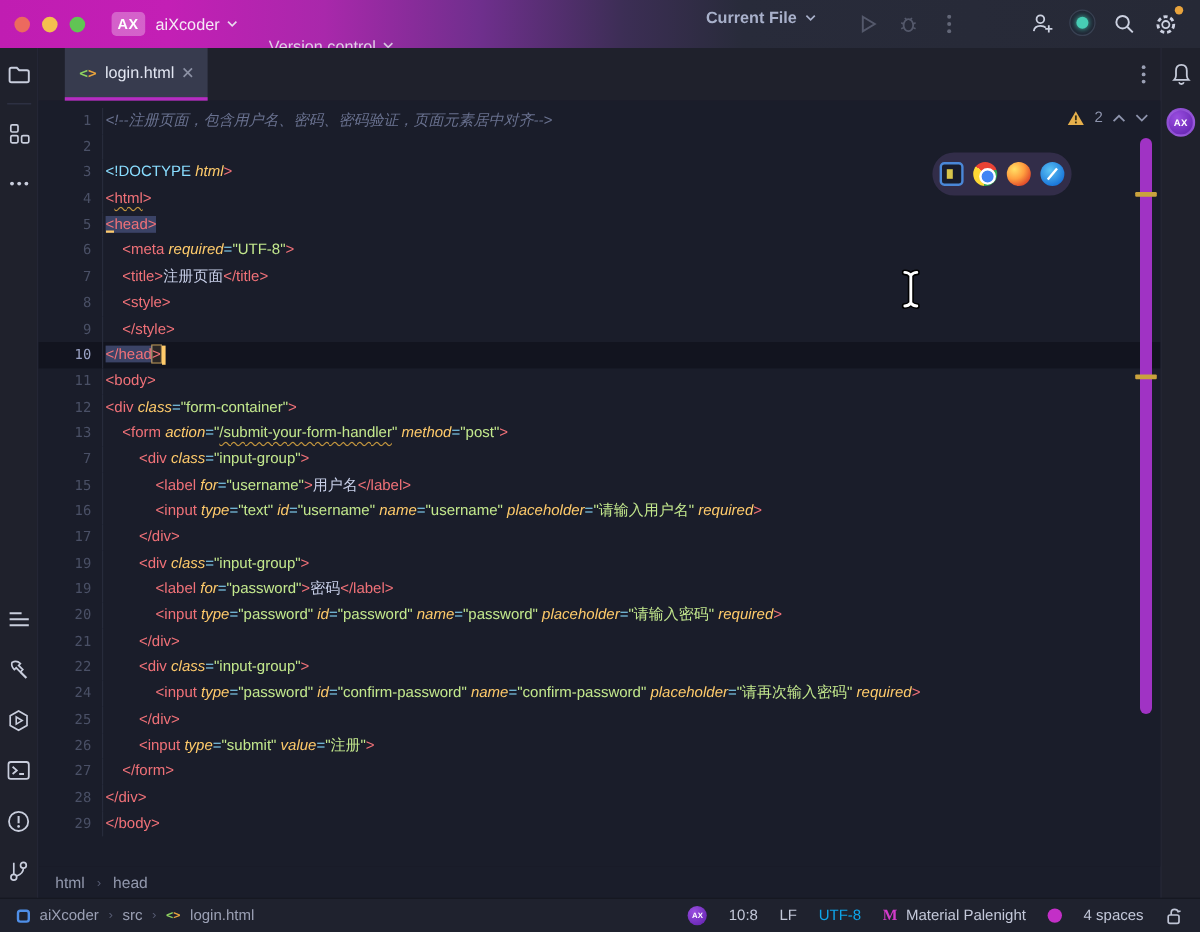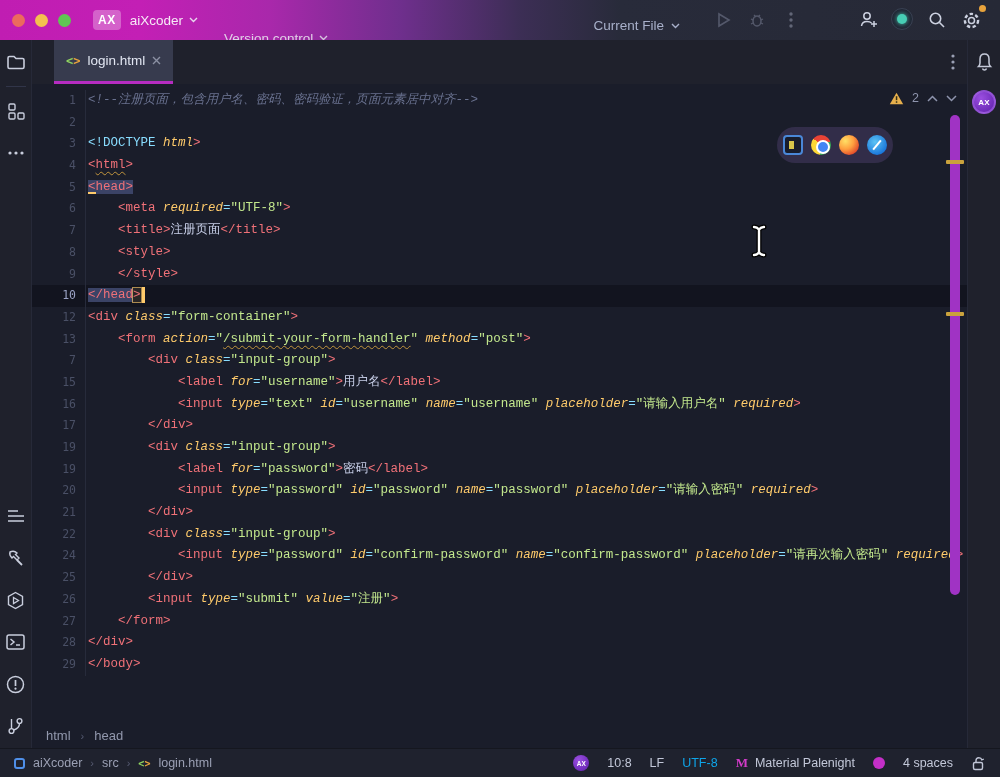--- a/index.html
+++ b/index.html
@@ -19,21 +19,21 @@
   .lights{display:flex; gap:10px; margin-right:22px;}
   .light{width:13px;height:13px;border-radius:50%;}
   .light.red{background:#ec6a5e;} .light.yellow{background:#f4bf4f;} .light.green{background:#61c454;}
   .appbadge{
     background:rgba(255,255,255,.30); color:#fff; font-weight:bold; font-size:12px;
     padding:3px 5px; border-radius:4px; margin-right:9px; letter-spacing:.5px;
   }
   .tmenu{display:flex;align-items:center;gap:6px;margin-right:26px;font-size:13.5px;cursor:default;}
   .tmenu.proj{color:#f6eaf6;} .tmenu.vcs{color:#e0cfe6;margin-top:36px;}
   .chev{display:inline-block;}
-  .titlebar-right{margin-left:auto; display:flex; align-items:flex-end; gap:0;}
+  .titlebar-right{margin-left:auto; display:flex; align-items:flex-start; gap:0;font-weight:bold;}
   .runwidget{display:flex;align-items:center;gap:7px;color:#a8b0ca;font-size:13.5px;margin-right:26px;}
   .tbicon{width:34px;height:26px;display:flex;align-items:center;justify-content:center;}
   .dim{opacity:.45;}
   .gap-right{margin-right:44px;}
   .avatarwrap{position:relative;width:24px;height:24px;}
   .avatar{width:22px;height:22px;border-radius:50%;background:#202433;border:1px solid #3a4052;display:flex;align-items:center;justify-content:center;}
   .avatar .dot{width:10px;height:10px;border-radius:50%;background:#47cdb4;box-shadow:0 0 5px #47cdb4;}
   .gearwrap{position:relative;}
   .gearbadge{position:absolute;top:-2px;right:2px;width:7px;height:7px;border-radius:50%;background:#e8a33c;}
 
@@ -71,21 +71,21 @@
   
   .editor{flex:1;position:relative;background:#1a1d2a;overflow:hidden;padding-top:6px;}
   .code-row{display:flex;height:21.7px;align-items:center;white-space:pre;}
   .code-row.current{background:#12141f;}
   .gut{
     width:54px;flex:0 0 54px;text-align:right;padding-right:9px;
     font-family:"DejaVu Sans Mono",monospace;font-size:11.5px;color:#4a5066;
     border-right:1px solid #272b3b; align-self:stretch; line-height:21.7px;
   }
   .current .gut{color:#9aa2c4;}
-  .codeln{padding-left:2px;font-family:Liberation Mono, monospace;font-size:12.5px;line-height:21.7px;}
+  .codeln{padding-left:2px;font-family:Liberation Sans, sans-serif;font-size:12.5px;line-height:21.7px;}
   .tk-com{color:#69718f;font-style:italic;}
   .tk-doc{color:#89ddff;}
   .tk-tag{color:#f07178;}
   .tk-attr{color:#ffcb6b;font-style:italic;}
   .tk-pun{color:#89ddff;}
   .tk-str{color:#c3e88d;}
   .tk-txt{color:#c8cfe8;}
   .tk-warn{text-decoration:underline wavy #c2953d 1px;text-underline-offset:3px;}
   .tk-sel{background:#3b4366;}
   .tk-ulined{box-shadow:inset 0 -2px 0 #ffcb6b;}
@@ -297,20 +297,21 @@
             <div class="code-row"><span class="gut">1</span><span class="codeln"><span class="tk-com">&lt;!--注册页面，包含用户名、密码、密码验证，页面元素居中对齐--&gt;</span></span></div>
             <div class="code-row"><span class="gut">2</span><span class="codeln"></span></div>
             <div class="code-row"><span class="gut">3</span><span class="codeln"><span class="tk-doc">&lt;!DOCTYPE </span><span class="tk-attr">html</span><span class="tk-tag">&gt;</span></span></div>
             <div class="code-row"><span class="gut">4</span><span class="codeln"><span class="tk-tag">&lt;</span><span class="tk-tag tk-warn">html</span><span class="tk-tag">&gt;</span></span></div>
             <div class="code-row"><span class="gut">5</span><span class="codeln"><span class="tk-tag tk-sel tk-ulined">&lt;</span><span class="tk-tag tk-sel">head&gt;</span></span></div>
             <div class="code-row"><span class="gut">6</span><span class="codeln"><span class="tk-tag">    &lt;meta </span><span class="tk-attr">required</span><span class="tk-pun">=</span><span class="tk-str">"UTF-8"</span><span class="tk-tag">&gt;</span></span></div>
             <div class="code-row"><span class="gut">7</span><span class="codeln"><span class="tk-tag">    &lt;title&gt;</span><span class="tk-txt">注册页面</span><span class="tk-tag">&lt;/title&gt;</span></span></div>
             <div class="code-row"><span class="gut">8</span><span class="codeln"><span class="tk-tag">    &lt;style&gt;</span></span></div>
             <div class="code-row"><span class="gut">9</span><span class="codeln"><span class="tk-tag">    &lt;/style&gt;</span></span></div>
             <div class="code-row current"><span class="gut">10</span><span class="codeln"><span class="tk-tag tk-sel">&lt;/head</span><span class="tk-tag tk-brace">&gt;</span><span class="tk-caret"></span></span></div>
+            <div class="code-row"><span class="gut">11</span><span class="codeln"><span class="tk-tag">&lt;body&gt;</span></span></div>
             <div class="code-row"><span class="gut">12</span><span class="codeln"><span class="tk-tag">&lt;div </span><span class="tk-attr">class</span><span class="tk-pun">=</span><span class="tk-str">"form-container"</span><span class="tk-tag">&gt;</span></span></div>
             <div class="code-row"><span class="gut">13</span><span class="codeln"><span class="tk-tag">    &lt;form </span><span class="tk-attr">action</span><span class="tk-pun">=</span><span class="tk-str">"</span><span class="tk-str tk-warn">/submit-your-form-handler</span><span class="tk-str">" </span><span class="tk-attr">method</span><span class="tk-pun">=</span><span class="tk-str">"post"</span><span class="tk-tag">&gt;</span></span></div>
             <div class="code-row"><span class="gut">7</span><span class="codeln"><span class="tk-tag">        &lt;div </span><span class="tk-attr">class</span><span class="tk-pun">=</span><span class="tk-str">"input-group"</span><span class="tk-tag">&gt;</span></span></div>
             <div class="code-row"><span class="gut">15</span><span class="codeln"><span class="tk-tag">            &lt;label </span><span class="tk-attr">for</span><span class="tk-pun">=</span><span class="tk-str">"username"</span><span class="tk-tag">&gt;</span><span class="tk-txt">用户名</span><span class="tk-tag">&lt;/label&gt;</span></span></div>
             <div class="code-row"><span class="gut">16</span><span class="codeln"><span class="tk-tag">            &lt;input </span><span class="tk-attr">type</span><span class="tk-pun">=</span><span class="tk-str">"text" </span><span class="tk-attr">id</span><span class="tk-pun">=</span><span class="tk-str">"username" </span><span class="tk-attr">name</span><span class="tk-pun">=</span><span class="tk-str">"username" </span><span class="tk-attr">placeholder</span><span class="tk-pun">=</span><span class="tk-str">"请输入用户名" </span><span class="tk-attr">required</span><span class="tk-tag">&gt;</span></span></div>
             <div class="code-row"><span class="gut">17</span><span class="codeln"><span class="tk-tag">        &lt;/div&gt;</span></span></div>
             <div class="code-row"><span class="gut">19</span><span class="codeln"><span class="tk-tag">        &lt;div </span><span class="tk-attr">class</span><span class="tk-pun">=</span><span class="tk-str">"input-group"</span><span class="tk-tag">&gt;</span></span></div>
             <div class="code-row"><span class="gut">19</span><span class="codeln"><span class="tk-tag">            &lt;label </span><span class="tk-attr">for</span><span class="tk-pun">=</span><span class="tk-str">"password"</span><span class="tk-tag">&gt;</span><span class="tk-txt">密码</span><span class="tk-tag">&lt;/label&gt;</span></span></div>
             <div class="code-row"><span class="gut">20</span><span class="codeln"><span class="tk-tag">            &lt;input </span><span class="tk-attr">type</span><span class="tk-pun">=</span><span class="tk-str">"password" </span><span class="tk-attr">id</span><span class="tk-pun">=</span><span class="tk-str">"password" </span><span class="tk-attr">name</span><span class="tk-pun">=</span><span class="tk-str">"password" </span><span class="tk-attr">placeholder</span><span class="tk-pun">=</span><span class="tk-str">"请输入密码" </span><span class="tk-attr">required</span><span class="tk-tag">&gt;</span></span></div>
             <div class="code-row"><span class="gut">21</span><span class="codeln"><span class="tk-tag">        &lt;/div&gt;</span></span></div>

